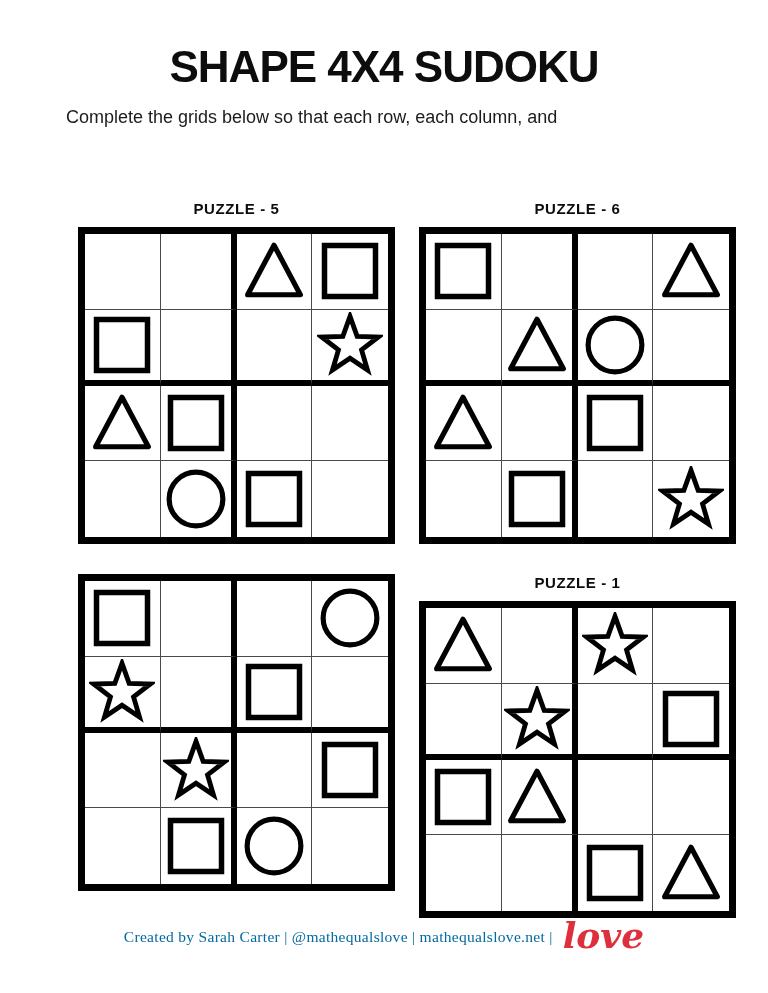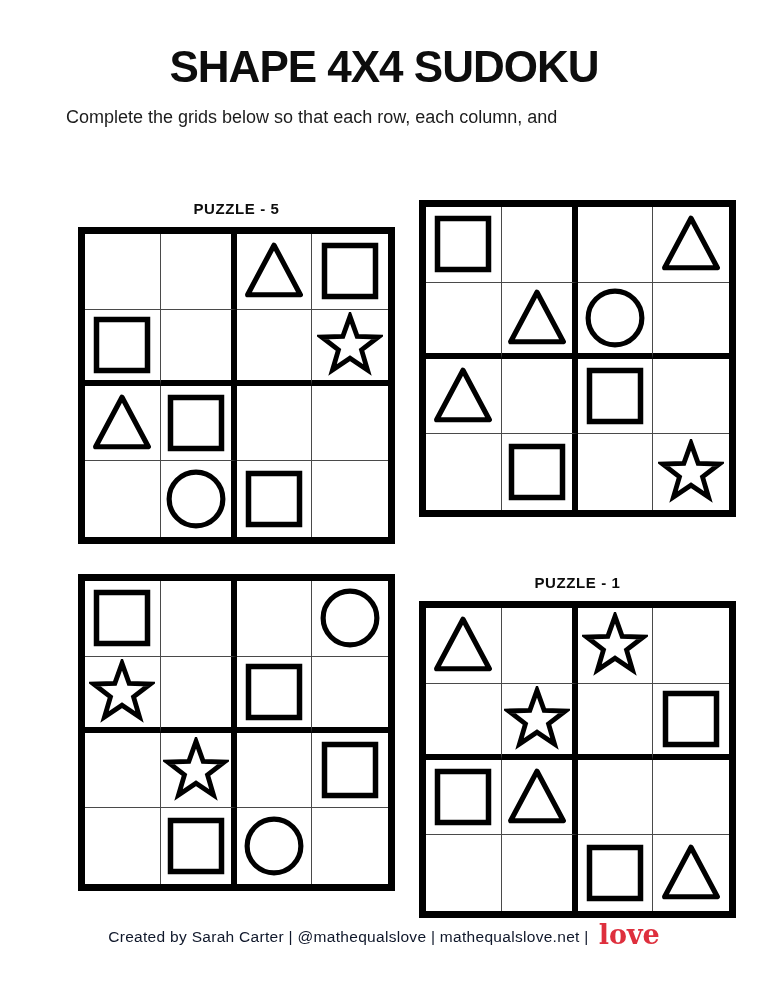--- a/index.html
+++ b/index.html
@@ -68,33 +68,35 @@
     position: absolute;
     top: 928px; left: 0; width: 768px;
     display: flex;
     align-items: center;
     justify-content: center;
     gap: 10px;
     white-space: nowrap;
   }
   .credit {
     font-size: 15.5px;
-    color: #0f172a;
+    color: #0369a1;
     letter-spacing: 0.3px;
+    font-family: Liberation Serif, serif;
   }
   .brand-math {
     font-size: 19px;
     font-weight: 800;
     letter-spacing: 2px;
     color: #1a1a1a;
   }
   .brand-love {
     font-family: "DejaVu Serif", serif;
+    font-style: italic;
     font-weight: bold;
-    font-size: 27px;
+    font-size: 36px;
     line-height: 20px;
     margin-top: -4px;
   }
 </style>
 </head>
 <body>
 
 <div class="page-title">SHAPE 4X4 SUDOKU</div>
 
 <div class="instructions">
@@ -149,20 +151,21 @@
         </div>
         <div class="cell r3 c2">
           <svg width="60" height="60" viewBox="0 0 60 60">
             <rect x="4.5" y="4.5" width="51" height="51" fill="none" stroke="#000000" stroke-width="5.5"></rect>
           </svg>
         </div>
         <div class="cell r3 c3"></div>
       </div>
   </div>
   <div class="puzzle">
+    <div class="puzzle-label">PUZZLE - 6</div>
     <div class="grid">
         <div class="cell r0 c0">
           <svg width="60" height="60" viewBox="0 0 60 60">
             <rect x="4.5" y="4.5" width="51" height="51" fill="none" stroke="#000000" stroke-width="5.5"></rect>
           </svg>
         </div>
         <div class="cell r0 c1"></div>
         <div class="cell r0 c2"></div>
         <div class="cell r0 c3">
           <svg width="62" height="62" viewBox="0 0 60 60">

